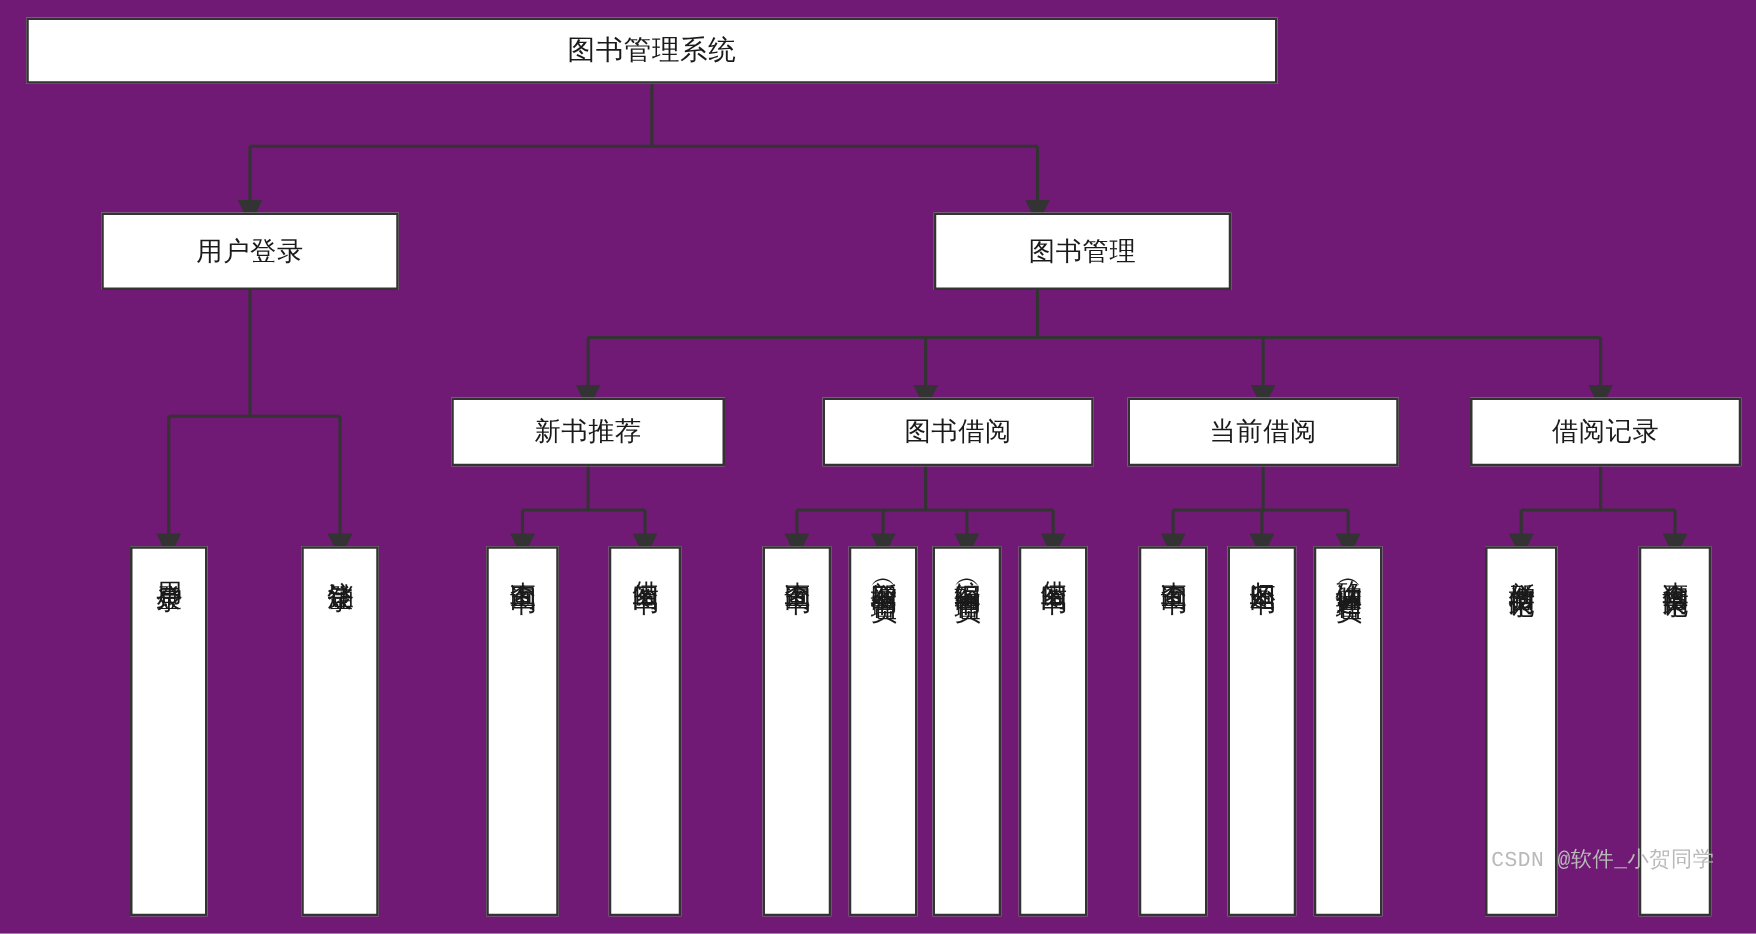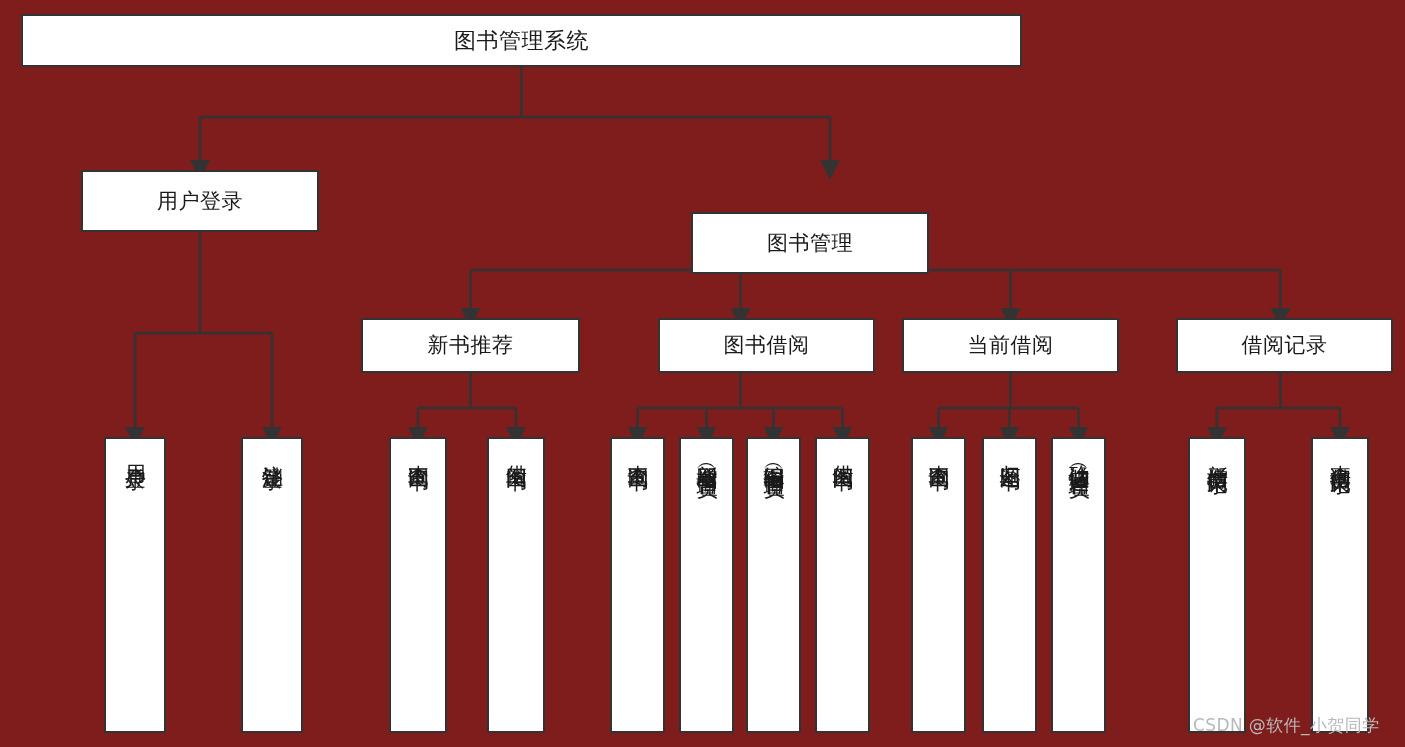--- a/index.html
+++ b/index.html
@@ -8,21 +8,21 @@
     padding: 0;
     background: #ffffff;
   }
   body {
     font-family: "DejaVu Sans", "Liberation Sans", sans-serif;
   }
   #canvas {
     position: relative;
     width: 1405px;
     height: 747px;
-    background: #7f1d1d;
+    background: #701a75;
     overflow: hidden;
   }
   #edges {
     position: absolute;
     left: 0;
     top: 0;
     width: 1405px;
     height: 747px;
     pointer-events: none;
   }
@@ -120,21 +120,21 @@
       </g>
   </svg>
 
   <div id="node-layer">
       <div class="node horiz root" style="left: 21px; top: 14px; width: 1001px; height: 53px;">
         <span class="node-label">图书管理系统</span>
       </div>
       <div class="node horiz" style="left: 81px; top: 170px; width: 238px; height: 62px;">
         <span class="node-label">用户登录</span>
       </div>
-      <div class="node horiz" style="left: 691px; top: 170px; width: 238px; height: 62px; margin-top: 42px;">
+      <div class="node horiz" style="left: 747px; top: 170px; width: 238px; height: 62px;">
         <span class="node-label">图书管理</span>
       </div>
       <div class="node horiz" style="left: 361px; top: 318px; width: 219px; height: 55px; align-items: center;">
         <span class="node-label">新书推荐</span>
       </div>
       <div class="node horiz" style="left: 632px; top: 318px; width: 217px; height: 55px; margin-left: 26px;">
         <span class="node-label">图书借阅</span>
       </div>
       <div class="node horiz" style="left: 902px; top: 318px; width: 217px; height: 55px;">
         <span class="node-label">当前借阅</span>
@@ -176,15 +176,15 @@
         <span class="node-label">确认归还（管理员）</span>
       </div>
       <div class="node vert" style="left: 1188px; top: 437px; width: 58px; height: 296px;">
         <span class="node-label">新增借阅记录</span>
       </div>
       <div class="node vert" style="left: 1311px; top: 437px; width: 58px; height: 296px;">
         <span class="node-label">查询借阅记录</span>
       </div>
     </div>
 
-  <div class="watermark" style="left: 1193px; top: 714px; color: rgb(185, 185, 185);">CSDN @软件_小贺同学</div>
+  <div class="watermark" style="left: 1193px; top: 676px; color: rgb(185, 185, 185); font-family: Liberation Mono, monospace;">CSDN @软件_小贺同学</div>
 
 </div>
 
 </body></html>

